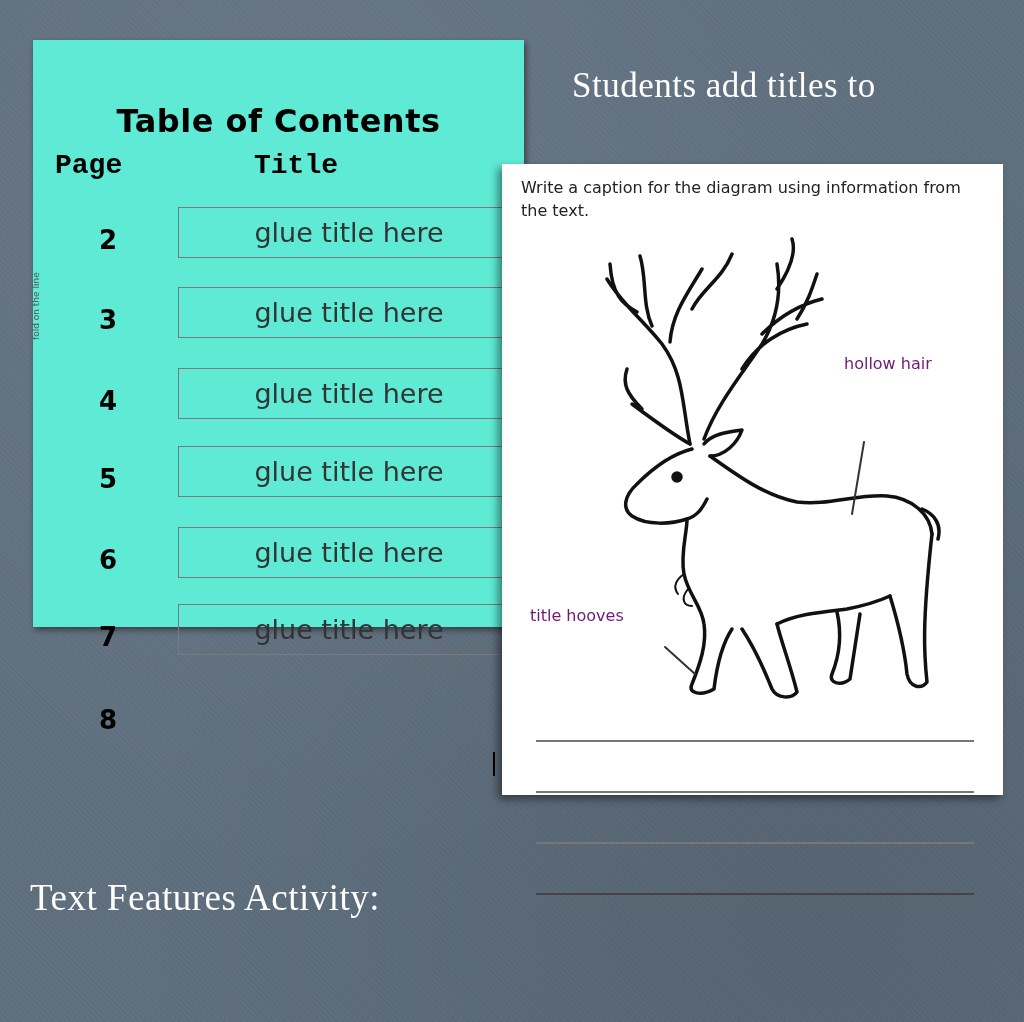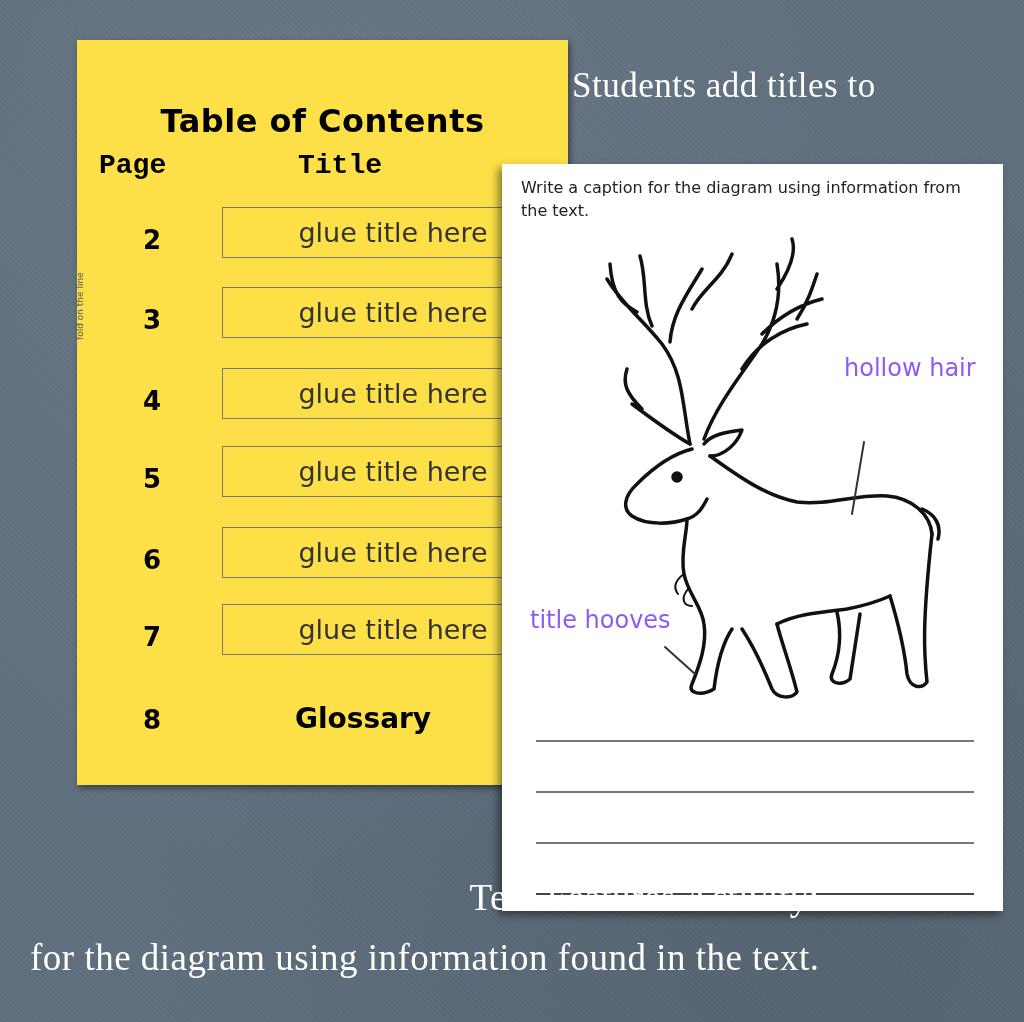--- a/index.html
+++ b/index.html
@@ -25,24 +25,23 @@
     }
     .top-caption { left: 572px; top: 20px; font-size: 35px; }
     .top-caption div { height: 60px; line-height: 44px; }
     .bottom-caption { left: 30px; top: 830px; font-size: 37px; }
     .bottom-caption div { height: 60px; line-height: 48px; white-space: nowrap; text-align: right; }
 
     
     .toc-sheet {
       position: absolute;
       left: 33px; top: 40px;
-      width: 491px; height: 745px;
-      background: #fde047;
+      width: 491px; height: 587px;
+      background: #5eead4;
       box-shadow: 2px 3px 6px rgba(0,0,0,0.45);
-      margin-left: 44px;
     }
     .toc-title {
       position: absolute; left: 0; right: 0; top: 62px;
       text-align: center;
       font-family: "DejaVu Sans", sans-serif; font-weight: bold;
       font-size: 32px; color: #000; letter-spacing: 0.5px;
     }
     .toc-head {
       position: absolute; top: 110px;
       font-weight: bold; font-size: 28px; color: #000; font-family: Liberation Mono, monospace;
@@ -76,33 +75,33 @@
     }
     .cut-mark {
       position: absolute; left: 460px; top: 712px;
       width: 2px; height: 24px; background: #000;
     }
 
     
     .diagram-sheet {
       position: absolute;
       left: 502px; top: 164px;
-      width: 501px; height: 747px;
+      width: 501px; height: 631px;
       background: #ffffff;
       box-shadow: -4px 4px 8px rgba(0,0,0,0.45);
     }
     .diagram-instructions {
       position: absolute; left: 19px; top: 12px; width: 470px;
       font-size: 16px; line-height: 23px; color: #222;
     }
     .reindeer {
       position: absolute; left: 90px; top: 70px; width: 360px; height: 470px;
     }
     .label {
-      position: absolute; font-size: 24px; color: #8b5cf6; white-space: nowrap;
+      position: absolute; font-size: 16px; color: #701a75; white-space: nowrap;
     }
     .label.hollow { left: 342px; top: 190px; }
     .label.hooves { left: 28px; top: 442px; }
     .write-line {
       position: absolute; left: 34px; width: 438px; height: 1.5px; background: #777;
     }
   </style>
 </head>
 <body>
 
@@ -135,21 +134,20 @@
   <div class="toc-row" style="top:487px">
     <div class="toc-num">6</div>
     <div class="toc-box">glue title here</div>
   </div>
   <div class="toc-row" style="top:564px">
     <div class="toc-num">7</div>
     <div class="toc-box">glue title here</div>
   </div>
 
   <div class="glossary-num">8</div>
-  <div class="glossary">Glossary</div>
   <div class="cut-mark"></div>
 </div>
 
 <div class="diagram-sheet">
   <div class="diagram-instructions">Write a caption for the diagram using information from the text.</div>
 
   <svg class="reindeer" viewBox="0 0 360 470" fill="none" stroke="#111" stroke-width="3.5" stroke-linecap="round" stroke-linejoin="round">
 
     <path d="M98 210 C 90 170, 92 140, 70 110 C 50 85, 30 70, 15 45 M45 78 C 30 70, 20 60, 18 30 M60 92 C 50 70, 55 45, 48 22 M78 108 C 80 80, 95 60, 110 35 M100 75 C 110 55, 130 45, 140 20"></path>
     <path d="M98 210 C 80 200, 60 185, 40 170 M50 175 C 35 160, 30 150, 35 135"></path>
@@ -184,14 +182,13 @@
   <div class="label hooves">title hooves</div>
 
   <div class="write-line" style="top:576px"></div>
   <div class="write-line" style="top:627px"></div>
   <div class="write-line" style="top:678px"></div>
   <div class="write-line" style="top:729px; background:#444"></div>
 </div>
 
 <div class="overlay-text bottom-caption">
   <div>Text Features Activity:</div>
-  <div>for the diagram using information found in the text.</div>
 </div>
 
 </body></html>

